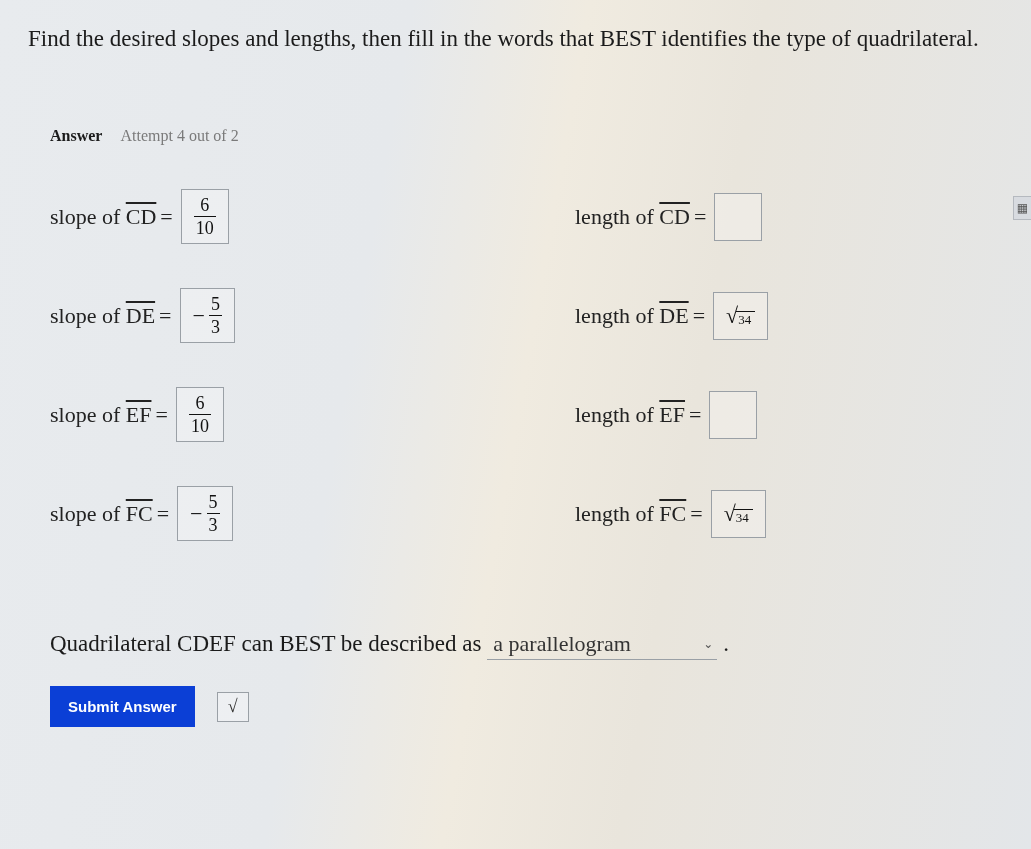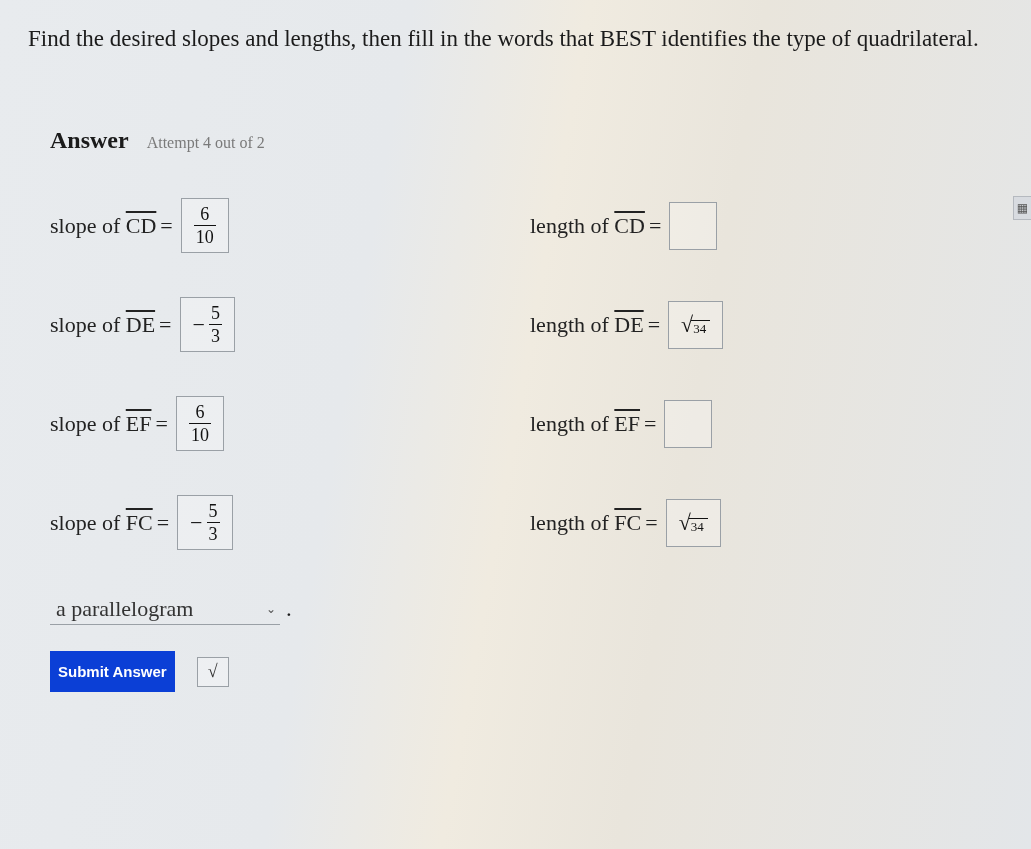--- a/index.html
+++ b/index.html
@@ -21,38 +21,39 @@
     margin-bottom: 72px;
   }
   .answer-line {
     display: flex;
     align-items: center;
     justify-content: space-between;
     margin-left: 22px;
     margin-bottom: 44px;
   }
   .answer-label {
-    font-size: 24px;
+    font-size: 16px;
     font-weight: 700;
     color: #1b1b1b;
     margin-right: 14px;
   }
   .attempt {
     font-size: 16px;
     color: #7a7a7a;
     font-family: Georgia, serif;
   }
   .grid {
     margin-left: 22px;
     margin-right: 10px;
   }
   .row {
     display: flex;
     align-items: center;
     margin-bottom: 44px;
+    gap: 45px;
   }
   .cell {
     display: flex;
     align-items: center;
     font-size: 22px;
     color: #222;
   }
   .cell.left { width: 480px; }
   .cell.right { flex: 1; text-align: center; }
   .seg { white-space: pre; }
@@ -105,20 +106,21 @@
   }
   .select {
     display: inline-flex;
     align-items: flex-start;
     border-bottom: 1px solid #9aa0a6;
     padding: 2px 26px 2px 6px;
     min-width: 230px;
     position: relative;
     color: #333;
     font-size: 22px;
+    margin-top: 44px;
   }
   .select .chev {
     position: absolute;
     right: 4px;
     top: 50%;
     transform: translateY(-50%);
     font-size: 12px;
     color: #555;
   }
   .footer {
@@ -128,21 +130,21 @@
     align-items: center;
     gap: 22px;
   }
   .submit {
     background: #0b3fd6;
     color: #fff;
     font-family: Arial, Helvetica, sans-serif;
     font-size: 15px;
     font-weight: 600;
     border: none;
-    padding: 12px 8px;
+    padding: 12px 18px;
     cursor: pointer;
   }
   .checkbox {
     width: 32px; height: 30px;
     border: 1px solid #9aa0a6;
     background: rgba(255,255,255,0.3);
     display: inline-flex;
     align-items: center;
     justify-content: center;
     font-size: 18px;
@@ -264,20 +266,21 @@
             <span class="radical">√</span>
             <span class="radicand">34</span>
           </span>
         </span>
       </div>
     </div>
 
   </div>
 
   <div class="conclusion">
+    <span>Quadrilateral CDEF can BEST be described as</span>
     <span class="select">
       <span>a parallelogram</span>
       <span class="chev">⌄</span>
     </span>
     <span>.</span>
   </div>
 
   <div class="footer">
     <button class="submit">Submit Answer</button>
     <span class="checkbox">√</span>

